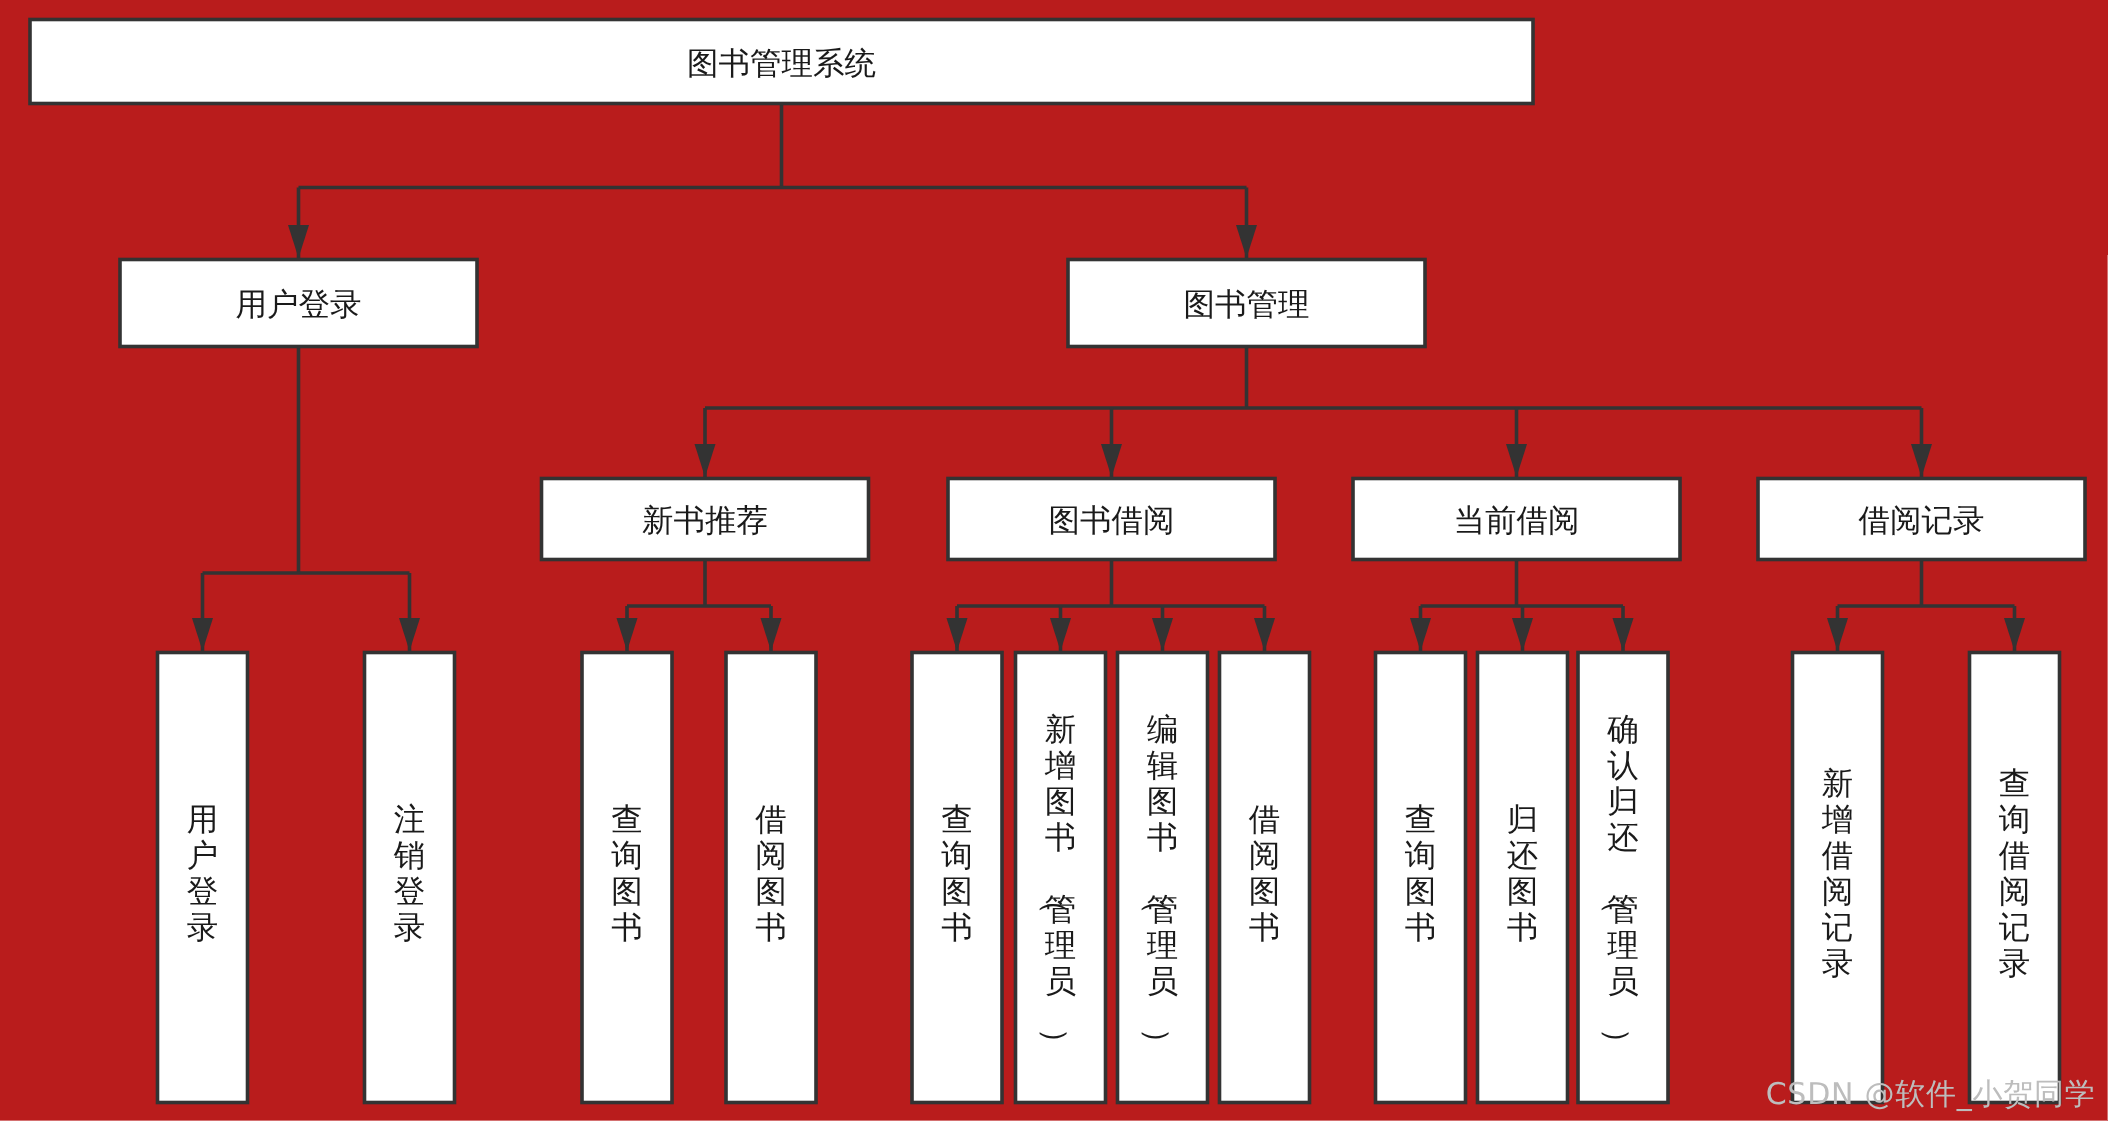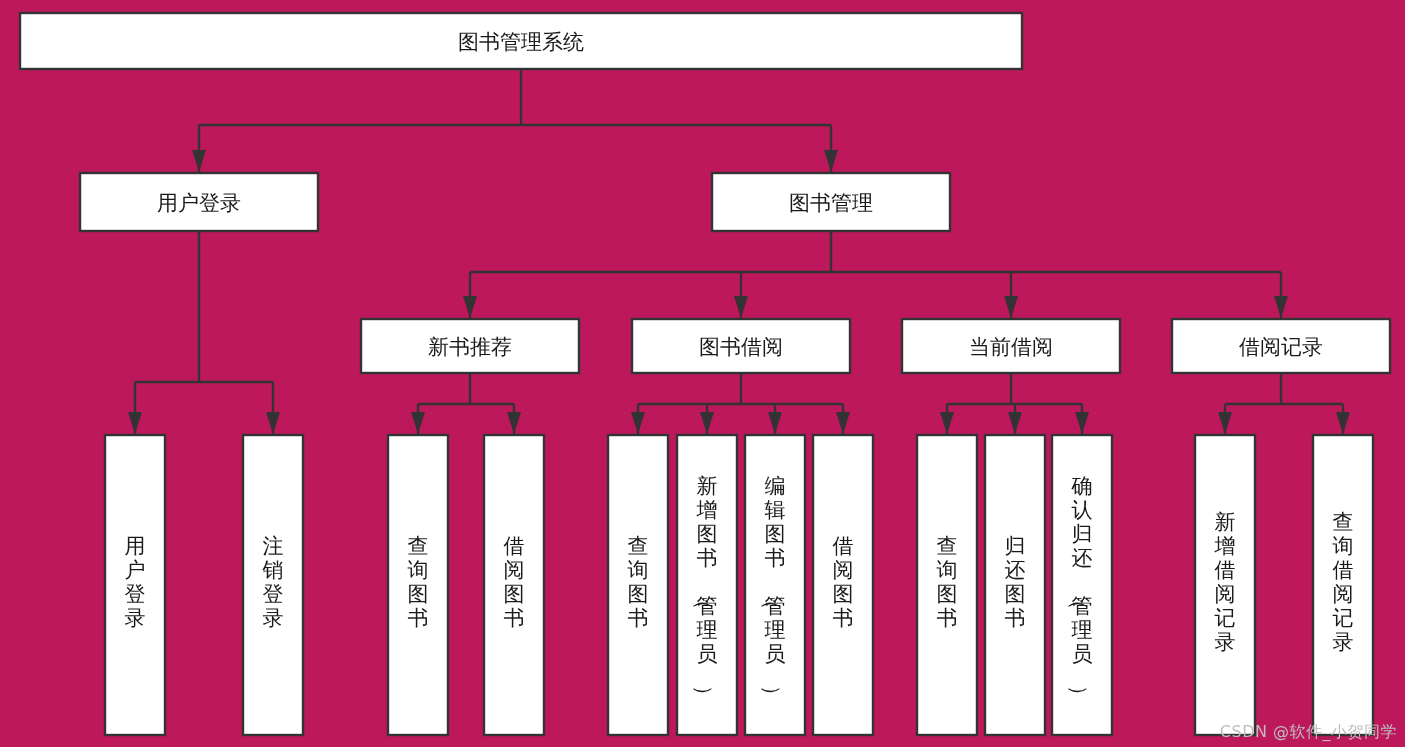--- a/index.html
+++ b/index.html
@@ -10,21 +10,21 @@
   body {
     width: 1405px;
     height: 747px;
     font-family: "DejaVu Sans", "Liberation Sans", sans-serif;
     overflow: hidden;
   }
   #diagram-root {
     position: relative;
     width: 1405px;
     height: 747px;
-    background: #be185d;
+    background: #b91c1c;
   }
   svg#flow {
     position: absolute;
     left: 0;
     top: 0;
     width: 1405px;
     height: 747px;
     display: block;
   }
   .node-rect {
@@ -53,21 +53,21 @@
     font-family: "DejaVu Sans", "Liberation Sans", sans-serif;
     font-size: 21px;
     fill: #1a1a1a;
     text-anchor: middle;
   }
   .watermark {
     position: absolute;
     right: 8px;
     bottom: 4px;
     font-family: "DejaVu Sans", "Liberation Sans", sans-serif;
-    font-size: 16px;
+    font-size: 20px;
     color: #bdbdbd;
     white-space: nowrap;
     letter-spacing: 0.5px;
     user-select: none;
   }
 </style>
 </head>
 <body>
 
 <div id="diagram-root">

